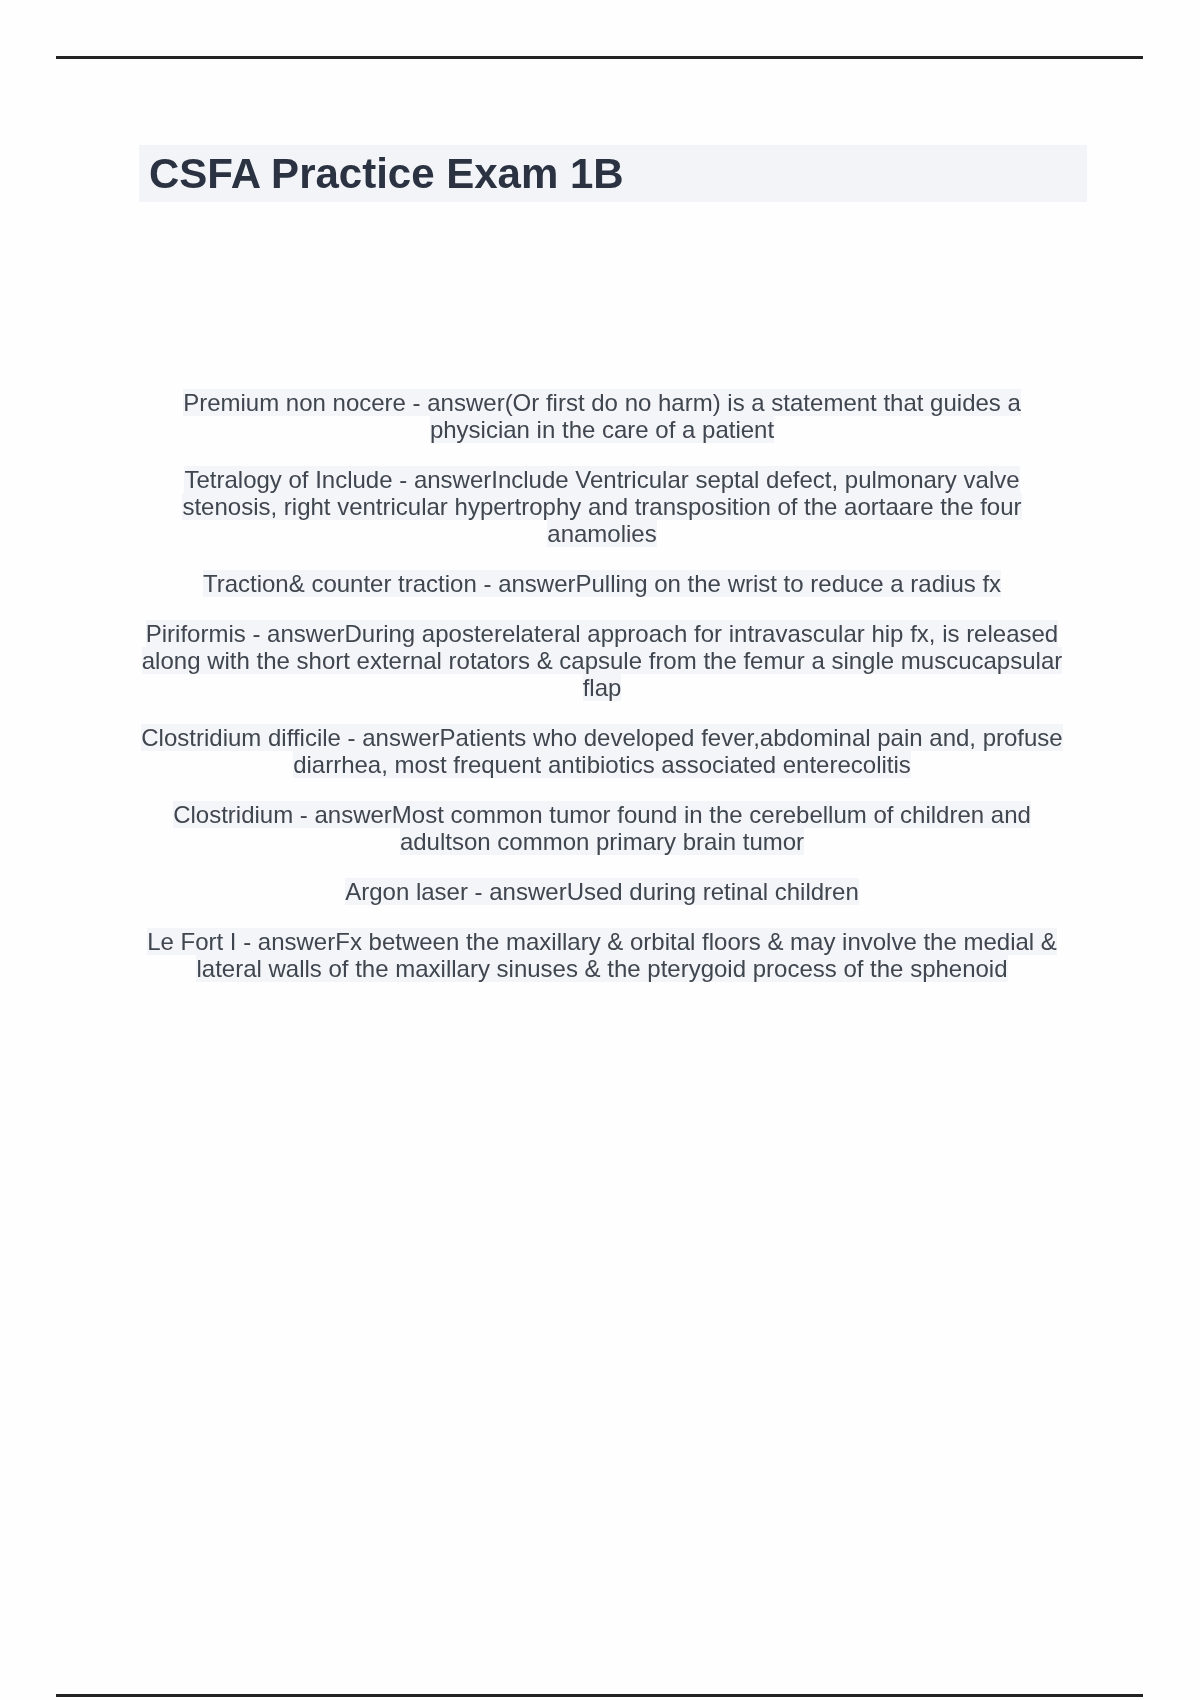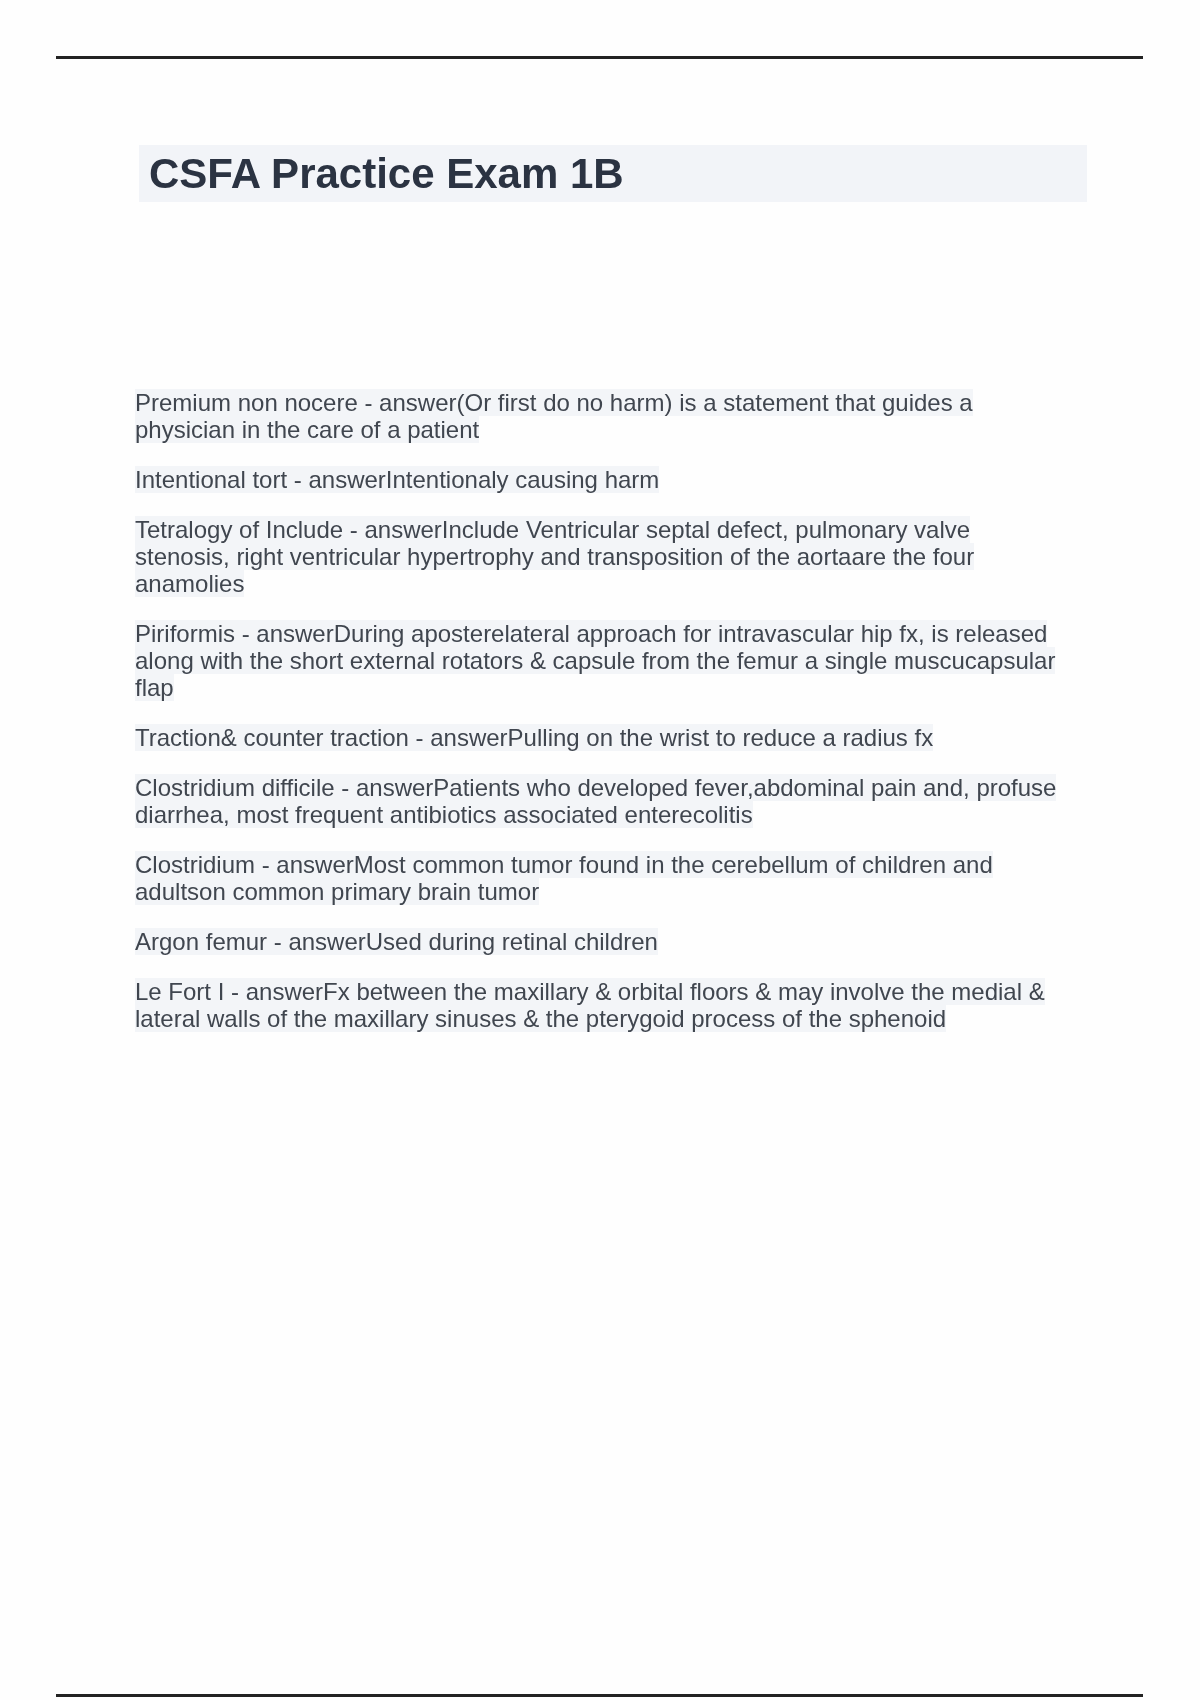--- a/index.html
+++ b/index.html
@@ -40,20 +40,21 @@
     line-height: 57px;
     color: #2b3342;
     letter-spacing: 0;
     white-space: nowrap;
   }
   .content {
     position: absolute;
     left: 135px;
     top: 389px;
     width: 934px;
+    text-align: center;
   }
   p.entry {
     margin: 0 0 23px 0;
     font-size: 24px;
     line-height: 27px;
     color: #40464f;
   }
   .hl {
     background: #f3f5f8;
   }
@@ -68,33 +69,32 @@
   <div class="title-wrap">
     <h1>CSFA Practice Exam 1B</h1>
   </div>
 
   <div class="content">
 
     <p class="entry"><span class="hl"><span>Premium non nocere</span><span> - answer</span><span>(Or first do no harm) is a statement that guides a physician in the care of a patient</span></span></p>
 
 
 
-    <p class="entry"><span class="hl"><span>Intentional tort</span><span> - answer</span><span>Intentionaly causing harm</span></span></p>
 
     <p class="entry"><span class="hl"><span>Tetralogy of Include</span><span> - answer</span><span>Include Ventricular septal defect, pulmonary valve stenosis, right ventricular hypertrophy and transposition of the aortaare the four anamolies</span></span></p>
 
+    <p class="entry"><span class="hl"><span>Traction&amp; counter traction</span><span> - answer</span><span>Pulling on the wrist to reduce a radius fx</span></span></p>
+
     <p class="entry"><span class="hl"><span>Piriformis</span><span> - answer</span><span>During aposterelateral approach for intravascular hip fx, is released along with the short external rotators &amp; capsule from the femur a single muscucapsular flap</span></span></p>
-
-    <p class="entry"><span class="hl"><span>Traction&amp; counter traction</span><span> - answer</span><span>Pulling on the wrist to reduce a radius fx</span></span></p>
 
     <p class="entry"><span class="hl"><span>Clostridium difficile</span><span> - answer</span><span>Patients who developed fever,abdominal pain and, profuse diarrhea, most frequent antibiotics associated enterecolitis</span></span></p>
 
     <p class="entry"><span class="hl"><span>Clostridium</span><span> - answer</span><span>Most common tumor found in the cerebellum of children and adultson common primary brain tumor</span></span></p>
 
-    <p class="entry"><span class="hl"><span>Argon femur</span><span> - answer</span><span>Used during retinal children</span></span></p>
+    <p class="entry"><span class="hl"><span>Argon laser</span><span> - answer</span><span>Used during retinal children</span></span></p>
 
 
     <p class="entry"><span class="hl"><span>Le Fort I</span><span> - answer</span><span>Fx between the maxillary &amp; orbital floors &amp; may involve the medial &amp; lateral walls of the maxillary sinuses &amp; the pterygoid process of the sphenoid</span></span></p>
 
   </div>
 
   <div class="rule rule-bottom"></div>
 
 </div>
 

